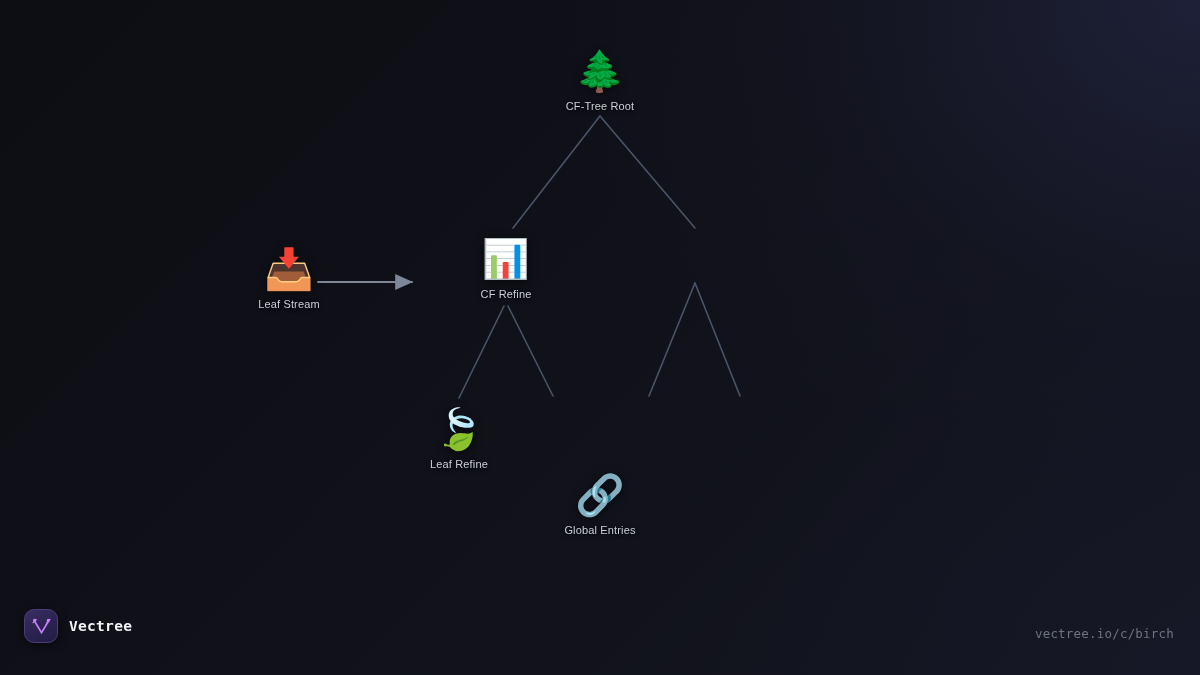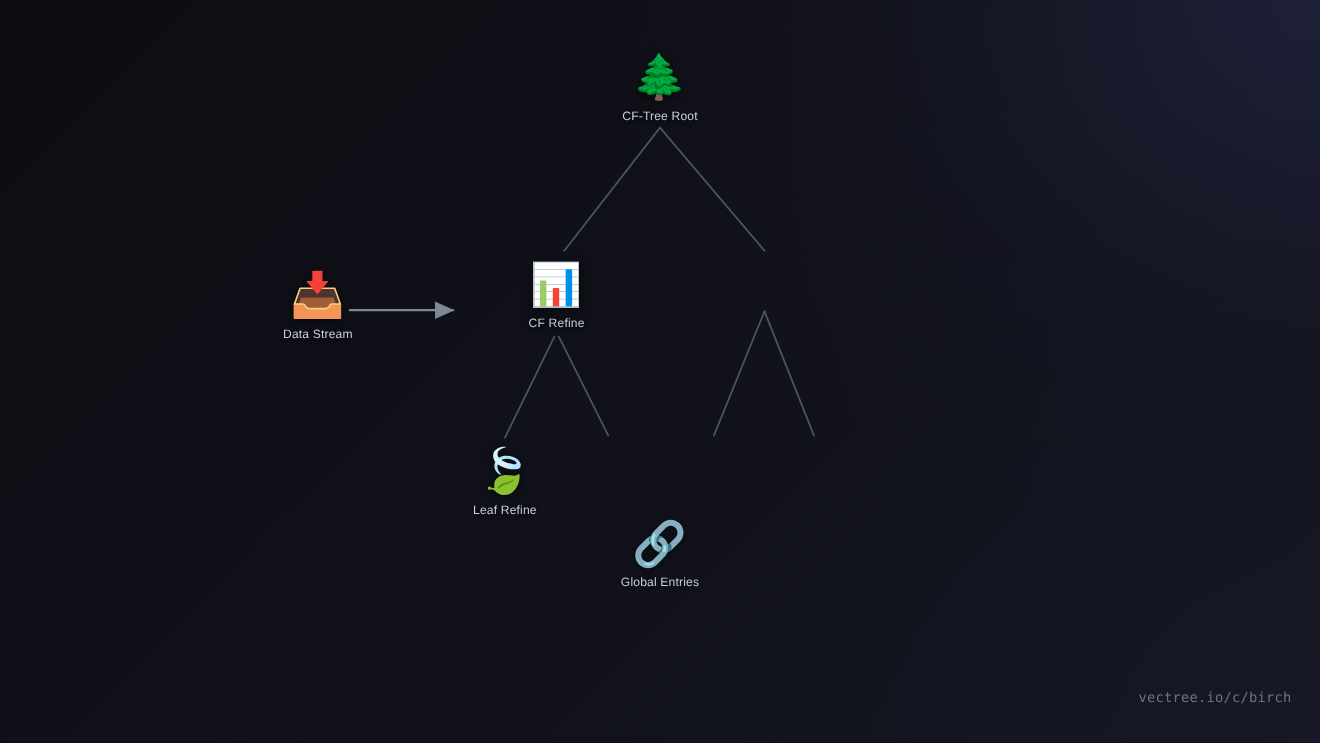--- a/index.html
+++ b/index.html
@@ -129,36 +129,48 @@
       </g>
   </svg>
 
   <div class="node" style="left:600px; top:80px;">
     <div class="glyph">🌲</div>
     <div class="caption">CF-Tree Root</div>
   </div>
 
   <div class="node" style="left:289px; top:278px;">
     <div class="glyph">📥</div>
-    <div class="caption">Data Stream</div>
+    <div class="caption">Leaf Stream</div>
   </div>
 
   <div class="node" style="left:506px; top:268px;">
     <div class="glyph small">📊</div>
     <div class="caption">CF Refine</div>
   </div>
 
   <div class="node" style="left:459px; top:438px;">
     <div class="glyph">🍃</div>
     <div class="caption">Leaf Refine</div>
   </div>
 
   <div class="node" style="left:600px; top:504px;">
     <div class="glyph">🔗</div>
     <div class="caption">Global Entries</div>
   </div>
 
   <div id="brand">
+    <div class="brand-row">
+      <div class="brand-mark">
+        <svg width="19" height="17" viewBox="0 0 19 17" aria-hidden="true">
+          <path d="M2.6 3.2 L9.5 14.6 L16.4 3.2" fill="none" stroke="#c77dff" stroke-width="1.7" stroke-linecap="round"></path>
+          <circle cx="2.6" cy="2.3" r="1.5" fill="#d58bff"></circle>
+          <circle cx="16.4" cy="2.3" r="1.5" fill="#d58bff"></circle>
+          <path d="M1.0 4.6 L4.2 1.4" stroke="#c77dff" stroke-width="1.3" stroke-linecap="round"></path>
+          <path d="M14.8 4.6 L18.0 1.4" stroke="#c77dff" stroke-width="1.3" stroke-linecap="round"></path>
+        </svg>
+      </div>
+      <div class="brand-name">Vectree</div>
+    </div>
   </div>
 
   <div id="footer-url">vectree.io/c/birch</div>
 
 </div>
 
 </body></html>

